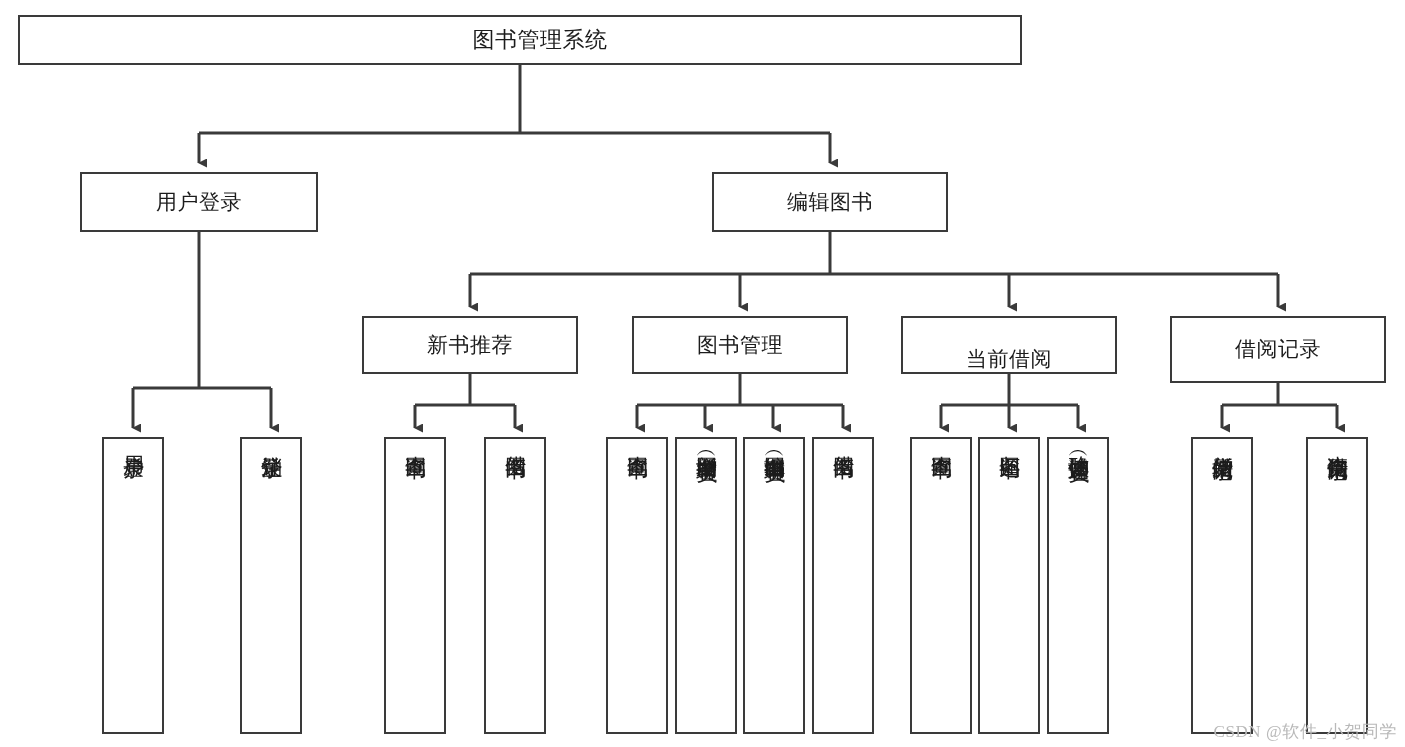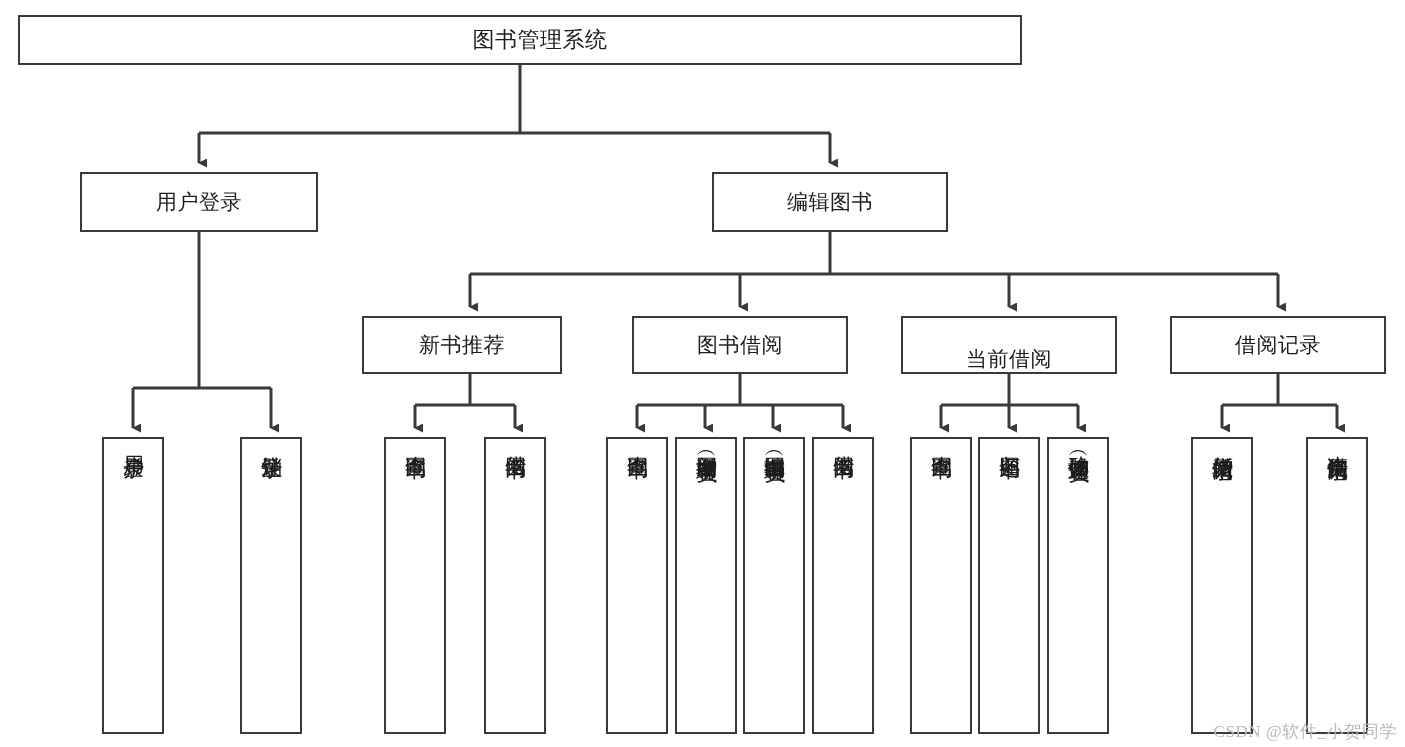--- a/index.html
+++ b/index.html
@@ -131,33 +131,33 @@
   </div>
 
   <div class="node" style="left:80px; top:172px; width:238px; height:60px;">
     <span class="label">用户登录</span>
   </div>
 
   <div class="node" style="left:712px; top:172px; width:236px; height:60px;">
     <span class="label">编辑图书</span>
   </div>
 
-  <div class="node" style="left:362px; top:316px; width:200px; height:58px;">
+  <div class="node" style="left:362px; top:316px; width:216px; height:58px;">
     <span class="label">新书推荐</span>
   </div>
 
   <div class="node" style="left:632px; top:316px; width:216px; height:58px;">
-    <span class="label">图书借阅</span>
+    <span class="label">图书管理</span>
   </div>
 
   <div class="node" style="left:901px; top:316px; width:216px; height:58px;align-items:flex-end;">
     <span class="label">当前借阅</span>
   </div>
 
-  <div class="node" style="left:1170px; top:316px; width:216px; height:58px;">
+  <div class="node" style="left:1170px; top:316px; width:216px; height:67px;">
     <span class="label">借阅记录</span>
   </div>
 
   <div class="node leaf" style="left:102px; top:437px; width:62px; height:297px;">
     <span class="label">用户登录</span>
   </div>
 
   <div class="node leaf" style="left:240px; top:437px; width:62px; height:297px;">
     <span class="label">注销登录</span>
   </div>

